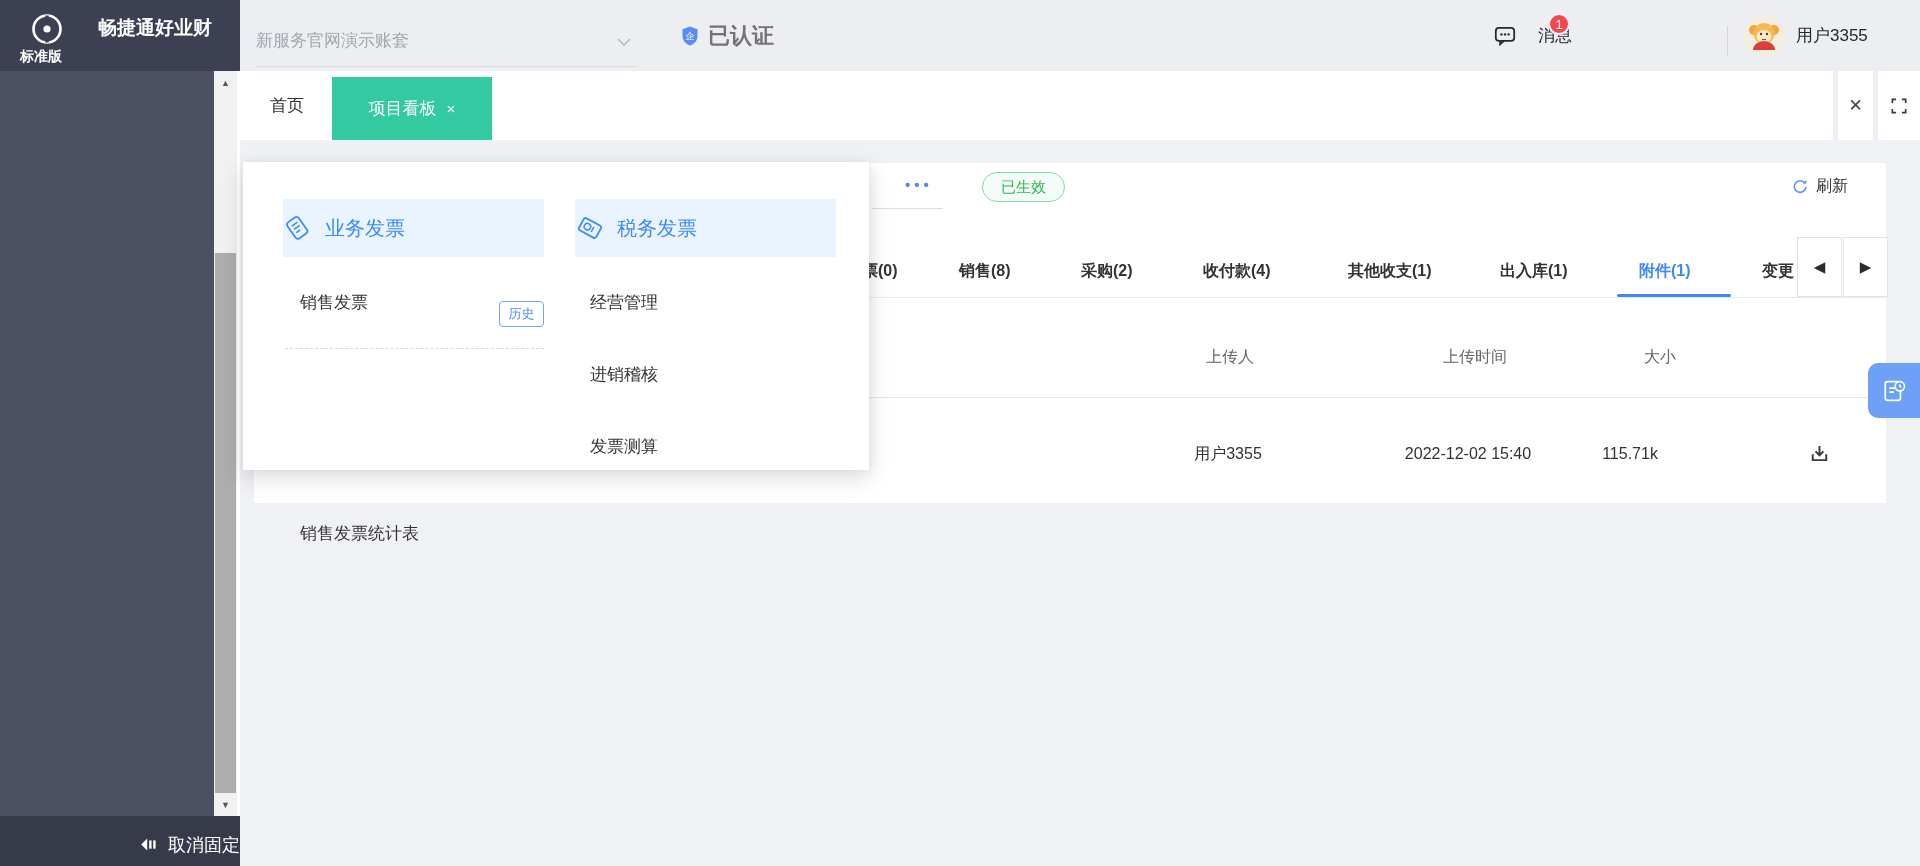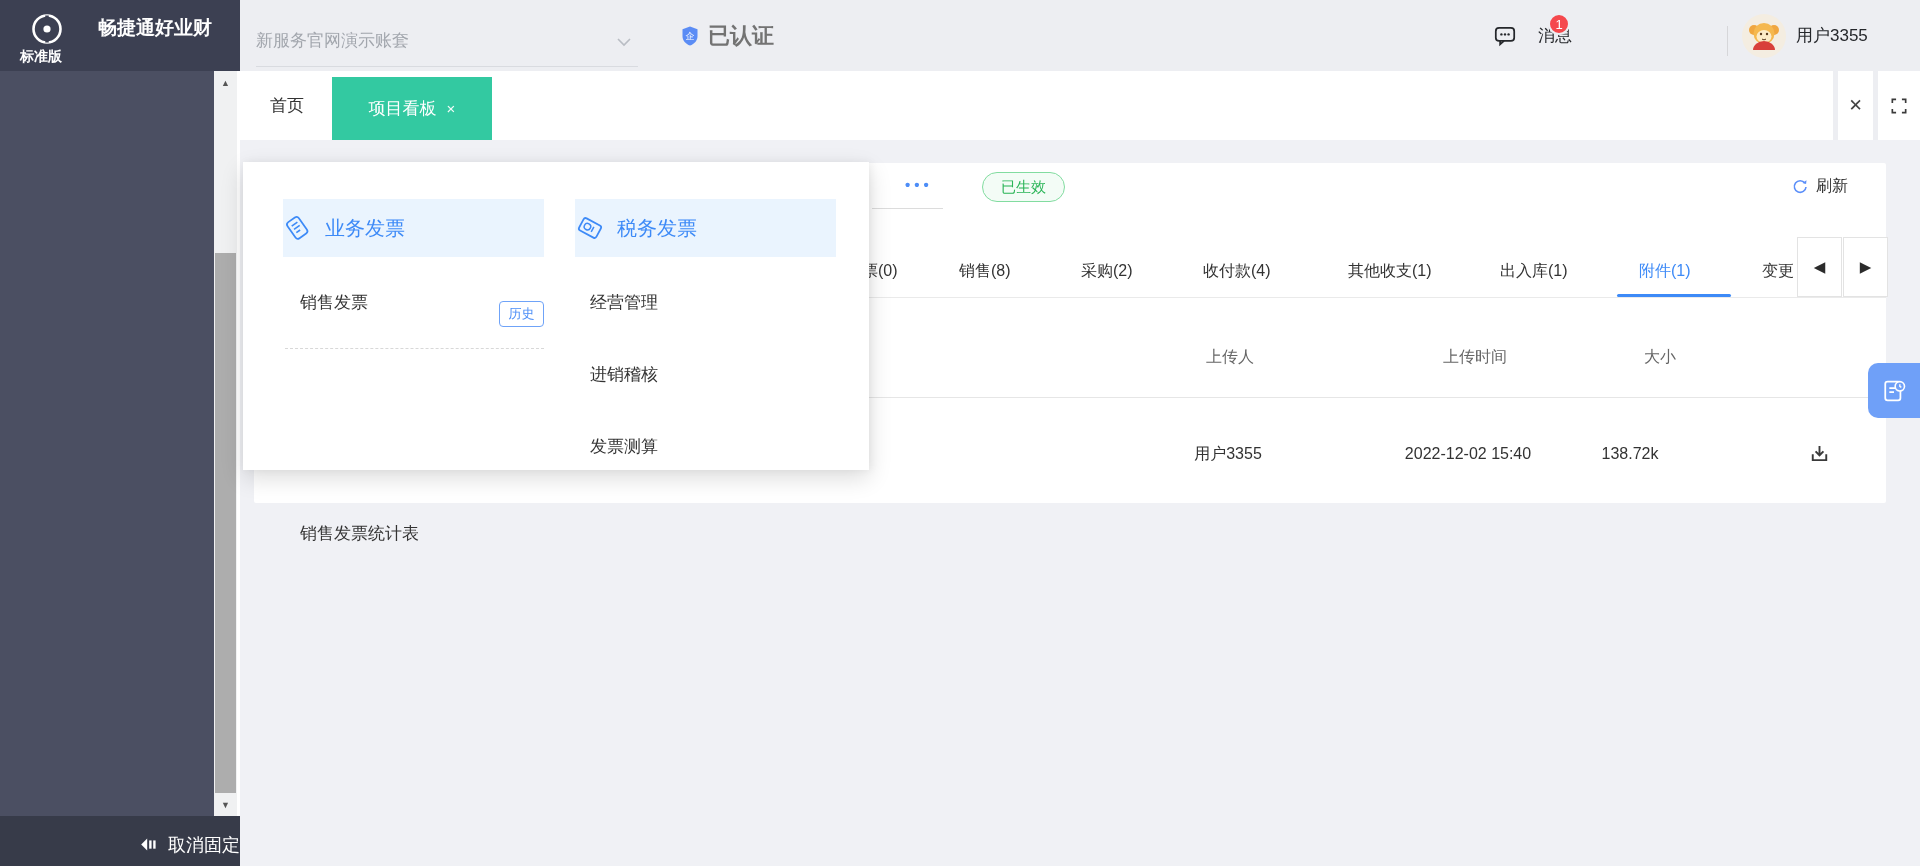--- a/index.html
+++ b/index.html
@@ -52,21 +52,21 @@
   .content-bg{left:240px;top:140px;width:1680px;height:726px;background:#f0f1f5;}
   .card{left:254px;top:163px;width:1632px;height:340px;background:#fff;border-radius:2px;}
   .more-dots{left:905px;top:176px;color:#4d8df7;font-size:15px;letter-spacing:4px;font-weight:bold;}
   .status-pill{left:982px;top:172px;height:28px;padding:0 18px;border:1px solid #82dca0;
                border-radius:15px;background:#f3fcf6;color:#2bb558;font-size:15px;
                display:flex;align-items:center;}
   .refresh{left:1790px;top:176px;gap:6px;}
   .refresh-label{font-size:16px;color:#333;}
   .hidden-line{left:872px;top:208px;width:71px;height:1px;background:#dcdcdc;}
   .dtab{position:absolute;top:245px;height:52px;display:flex;align-items:center;
-        font-size:16px;color:#333;white-space:nowrap;}
+        font-size:16px;color:#333;white-space:nowrap;font-weight:bold;}
   .dtab--active{color:#3d8af7;}
   .dtab-underline{left:1617px;top:294px;width:114px;height:3px;background:#3d8af7;border-radius:2px;}
   .dtab-border{left:860px;top:297px;width:1026px;height:1px;background:#eaeaea;}
   .arrow-box{top:237px;width:45px;height:60px;background:#fff;border:1px solid #e3e3e3;
              box-sizing:border-box;display:flex;align-items:center;justify-content:center;
              font-size:15px;color:#2b2b2b;z-index:3;}
   .th{position:absolute;top:340px;height:34px;display:flex;align-items:center;font-size:16px;color:#666;
       transform:translateX(-50%);}
   .th-line{left:270px;top:397px;width:1600px;height:1px;background:#e6e6e6;}
   .td{position:absolute;top:437px;height:34px;display:flex;align-items:center;font-size:16px;color:#333;
@@ -330,21 +330,21 @@
   </div>
 
   <span class="th" style="left:1230px">上传人</span>
   <span class="th" style="left:1475px">上传时间</span>
   <span class="th" style="left:1660px">大小</span>
   <div class="abs th-line"></div>
 
   <div>
     <span class="td" style="left:1228px">用户3355</span>
     <span class="td" style="left:1468px">2022-12-02 15:40</span>
-    <span class="td" style="left:1630px">138.72k</span>
+    <span class="td" style="left:1630px">115.71k</span>
     <div class="abs" style="left:1806px;top:441px">
       <svg width="27" height="27" viewBox="0 0 24 24">
         <path d="M12 4.5v8M8.5 9.2l3.5 3.5 3.5-3.5" fill="none" stroke="#3a3a3a" stroke-width="1.7"></path>
         <path d="M6 11.8V17h12v-5.2" fill="none" stroke="#3a3a3a" stroke-width="1.7"></path>
       </svg>
     </div>
   </div>
 
   <div class="abs edge-btn">
     <svg width="28" height="28" viewBox="0 0 24 24">

